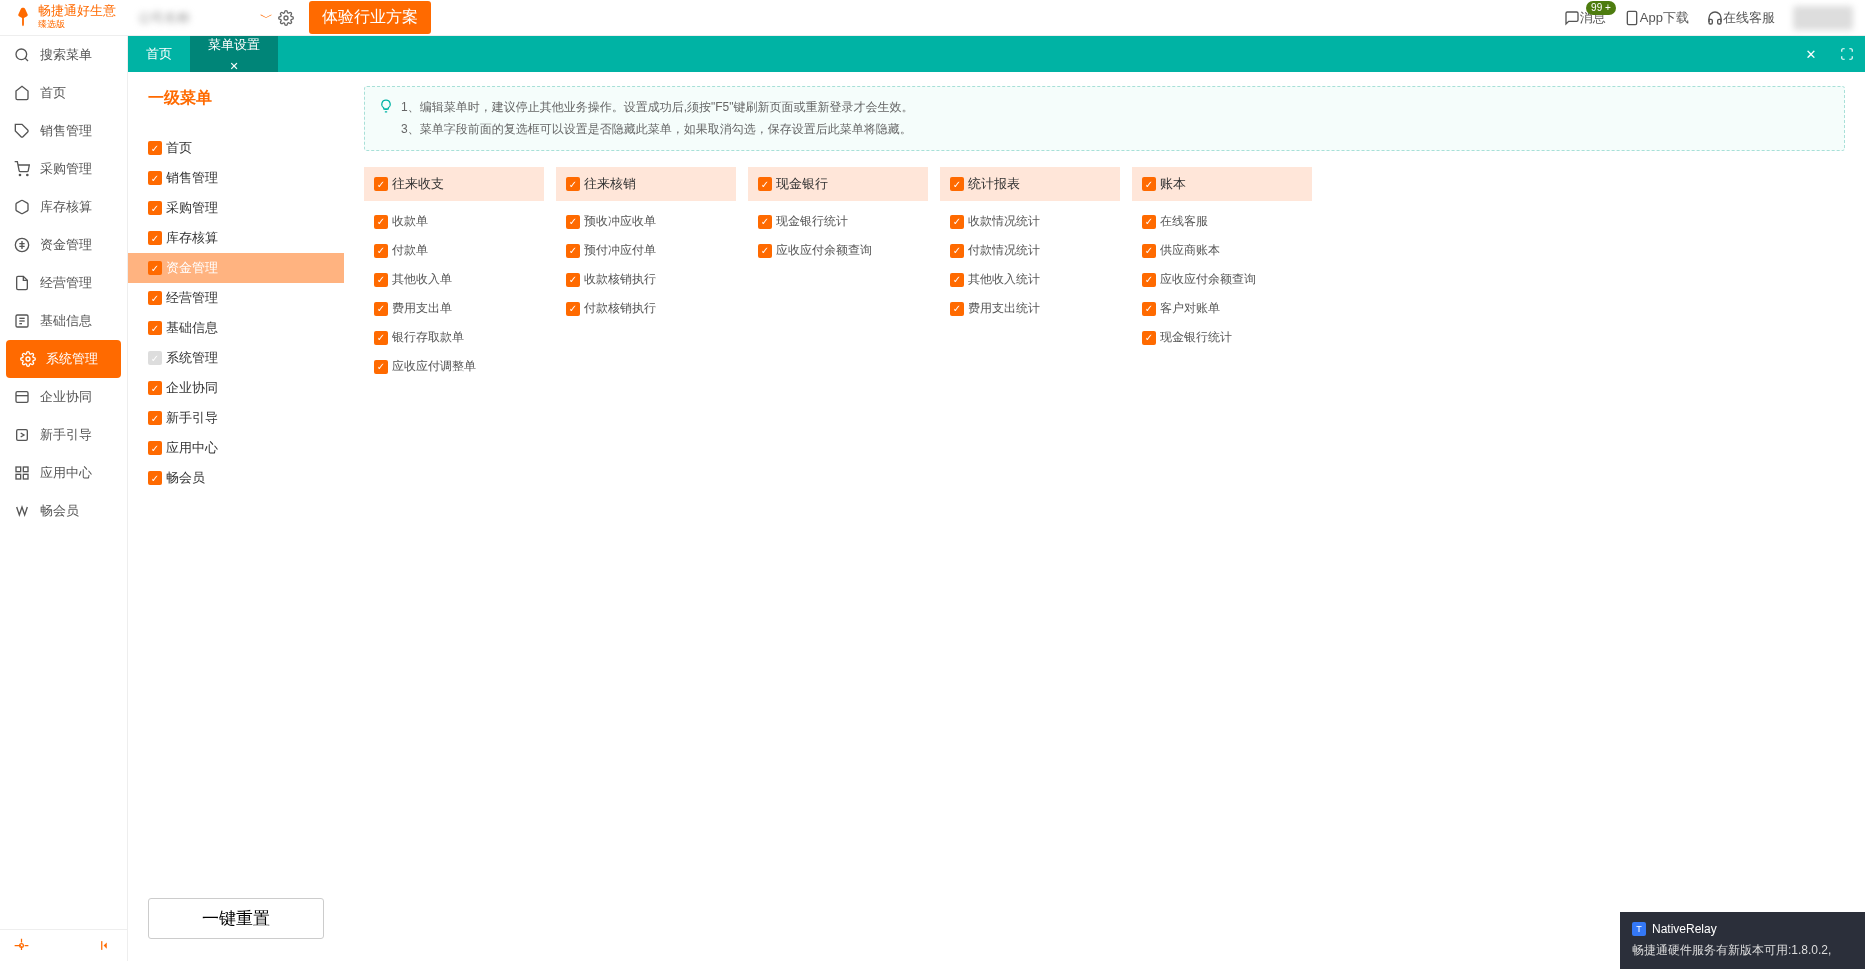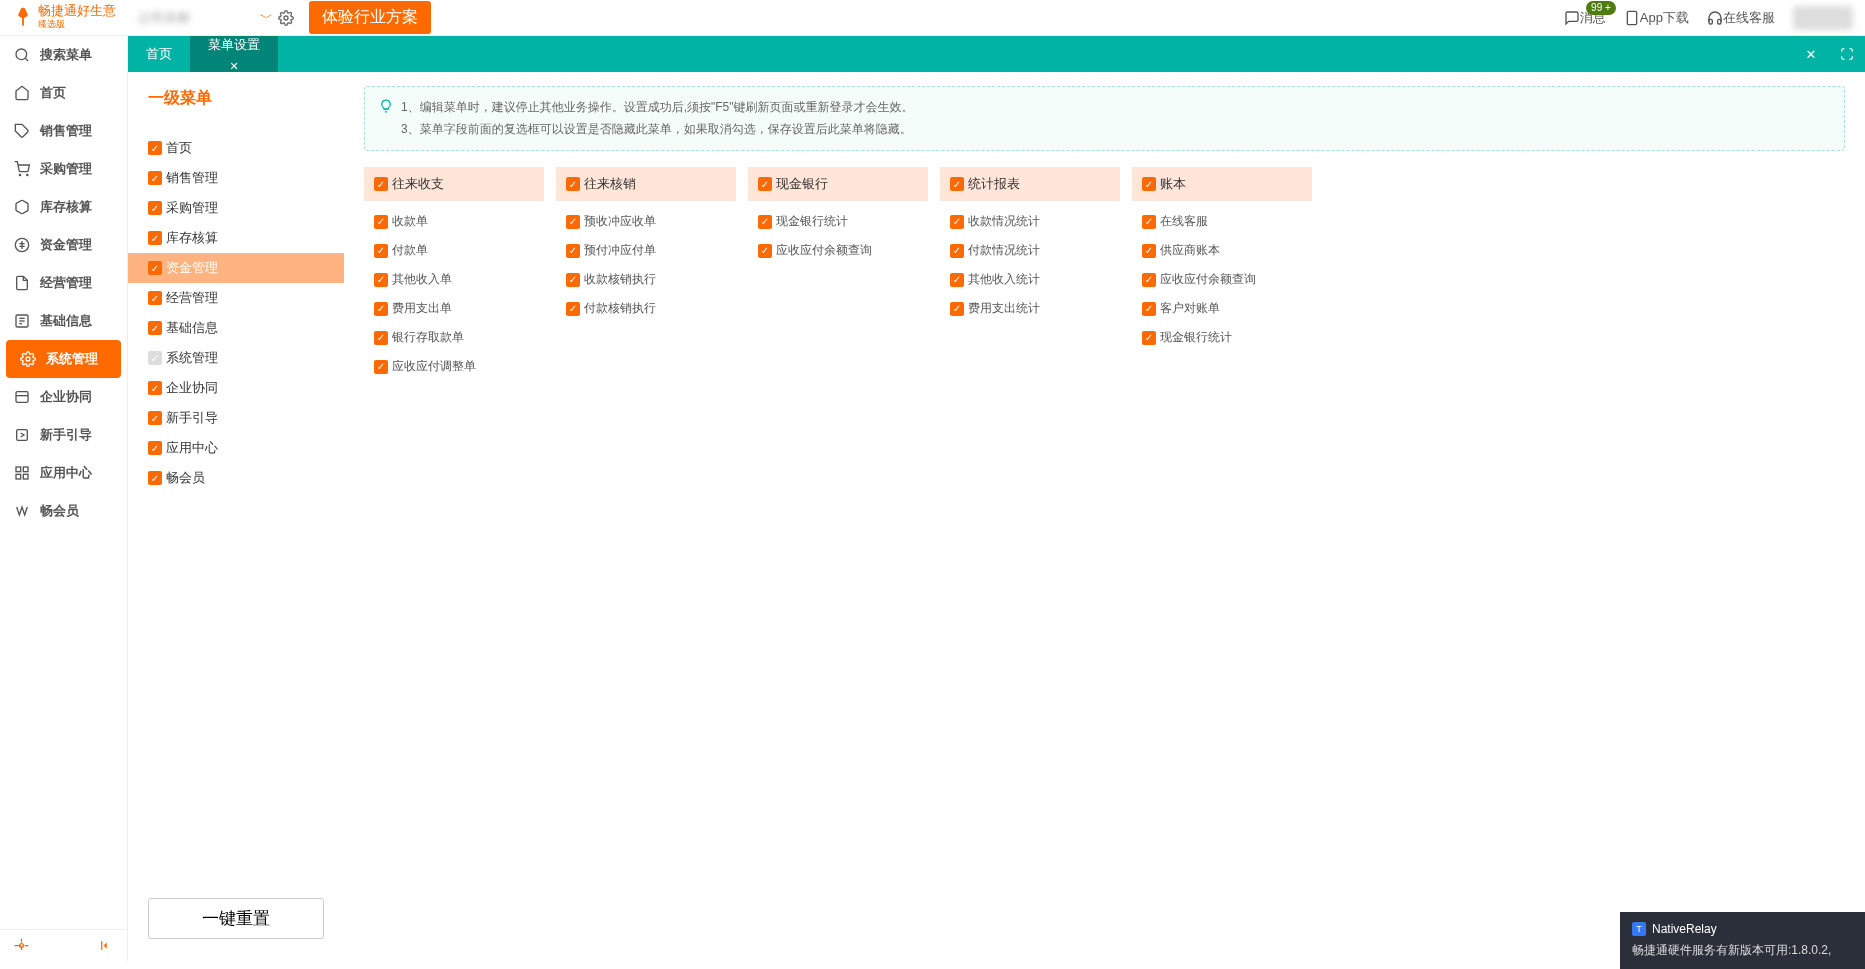--- a/index.html
+++ b/index.html
@@ -18,21 +18,21 @@
 .header-right { margin-left: auto; display: flex; align-items: center; gap: 18px; }
 .hr-item { display: flex; align-items: center; color: #555; font-size: 13px; cursor: pointer; position: relative; }
 .badge { position: absolute; top: -8px; right: -10px; background: #4d7c0f; color: #fff; font-size: 10px; border-radius: 8px; padding: 0 5px; line-height: 14px; }
 .avatar { width: 60px; height: 24px; background: #ddd; border-radius: 3px; filter: blur(3px); }
 
 
 .layout { display: flex; height: calc(100vh - 44px); }
 
 
 .sidebar { width: 128px; background: #fff; border-right: 1px solid #eee; display: flex; flex-direction: column; }
-.sb-items { flex: 1; overflow-y: auto; font-weight: bold; }
+.sb-items { flex: 1; overflow-y: auto; }
 .sb-item { display: flex; align-items: center; gap: 10px; padding: 10px 14px; color: #555; cursor: pointer; font-size: 13px; }
 .sb-item.active { background: #ff6a00; color: #fff; border-radius: 4px; margin: 0 6px; }
 .sb-icon { width: 16px; height: 16px; display: flex; align-items: center; justify-content: center; flex-shrink: 0; }
 .sb-footer { border-top: 1px solid #eee; padding: 8px 14px; display: flex; justify-content: space-between; color: #ff6a00; }
 .sb-footer span { cursor: pointer; }
 
 
 .main { flex: 1; display: flex; flex-direction: column; background: #fff; }
 .tab-bar { height: 36px; background: #00b3a4; display: flex; align-items: stretch; }
 .tab { padding: 0 18px; display: flex; align-items: center; color: #fff; font-size: 13px; cursor: pointer; gap: 6px; }

